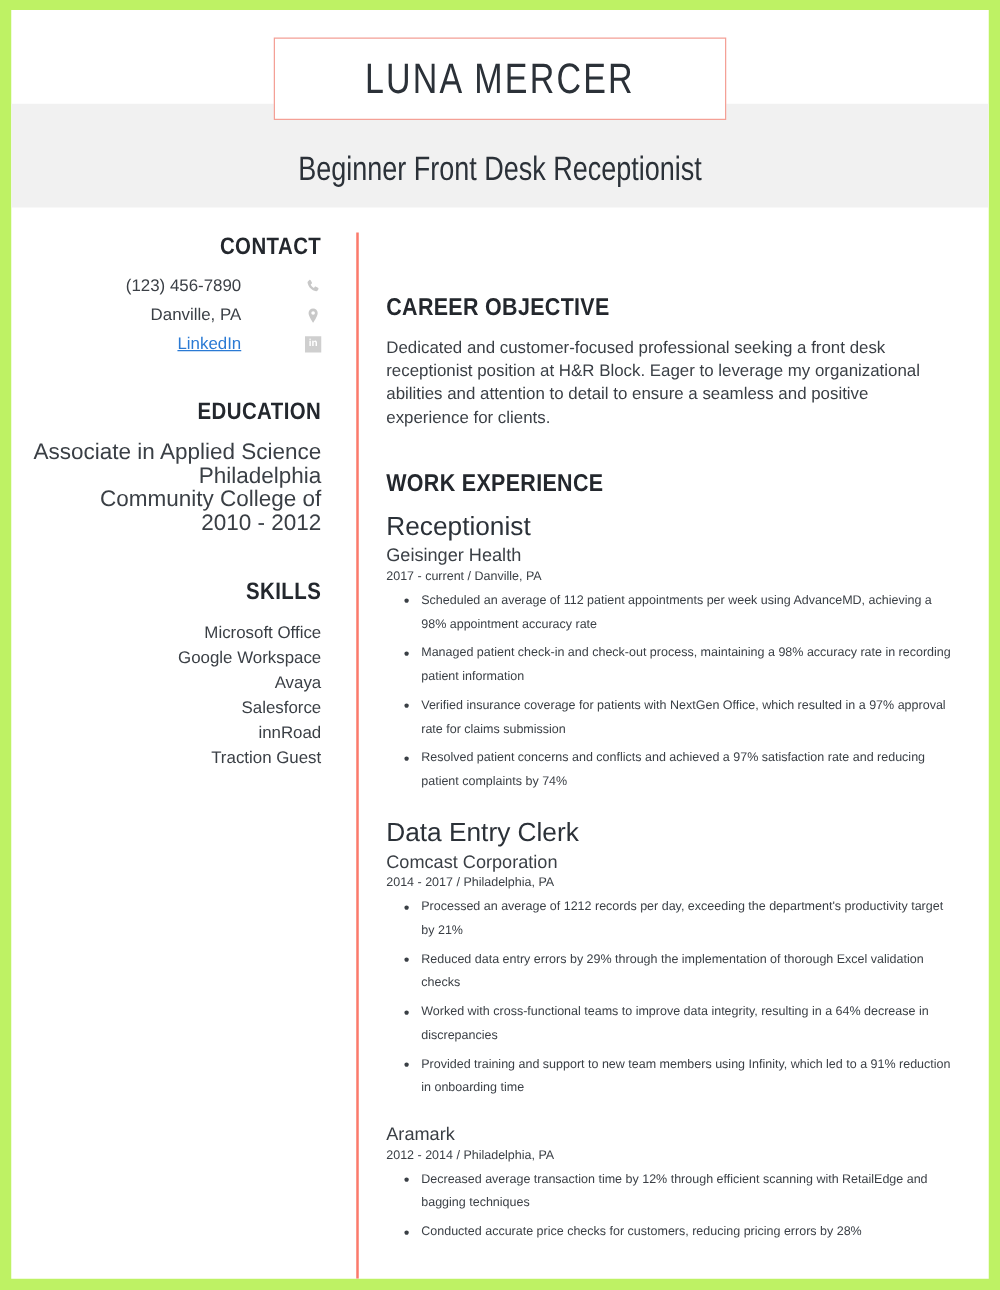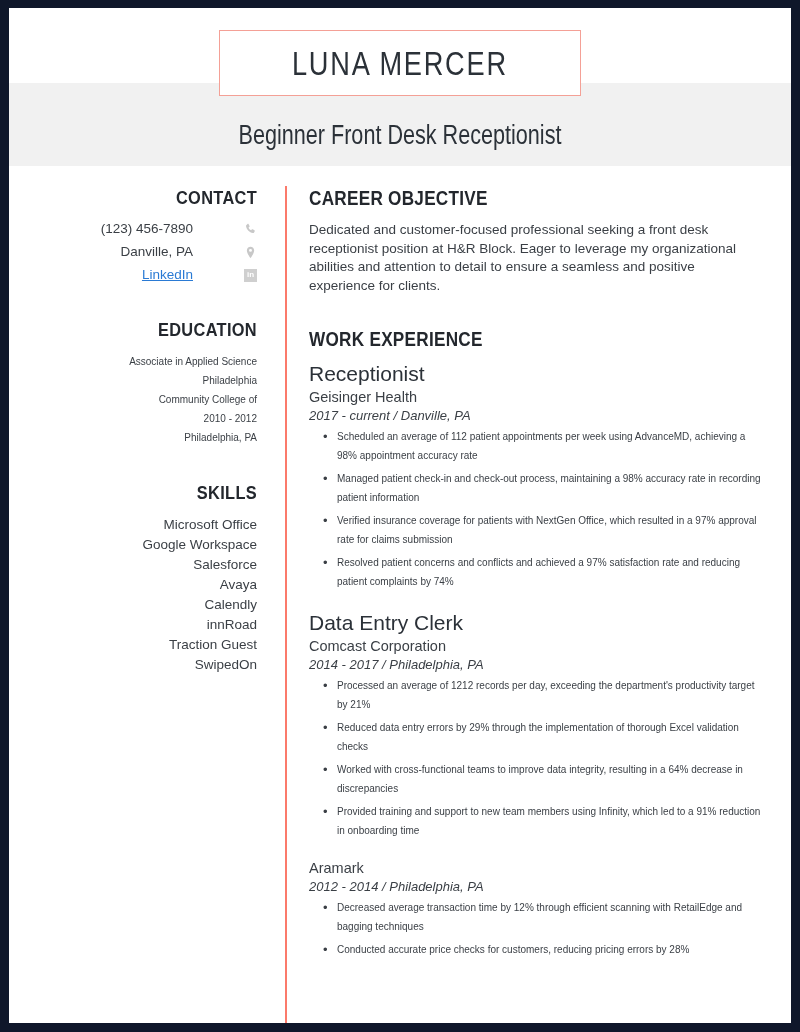--- a/index.html
+++ b/index.html
@@ -13,21 +13,21 @@
     font-family: "Liberation Sans", "DejaVu Sans", sans-serif;
     -webkit-font-smoothing: antialiased;
   }
 
   
   .page-frame {
     position: absolute;
     left: 0; top: 0;
     width: 800px;
     height: 1032px;
-    background: #0f172a;
+    background: #bef264;
     box-sizing: border-box;
     padding: 8px 9px 9px 9px;
     overflow: hidden;
   }
   .sheet {
     position: relative;
     width: 100%;
     height: 100%;
     background: #ffffff;
     overflow: hidden;
@@ -98,20 +98,21 @@
   .divider {
     width: 2px;
     flex: 0 0 2px;
     background: #fb7a6b;
     margin-top: 20px;
   }
   .right-col {
     flex: 1 1 auto;
     box-sizing: border-box;
     padding: 21px 28px 0 22px;
+    margin-top: 48px;
   }
 
   
   .side-heading {
     font-size: 19px;
     font-weight: 700;
     color: #23272d;
     letter-spacing: 0.4px;
     margin: 0 0 11px 0;
     transform: scaleX(0.86);
@@ -152,21 +153,21 @@
     color: #ffffff;
     font-size: 8px;
     font-weight: 700;
     display: flex;
     align-items: center;
     justify-content: center;
     line-height: 1;
   }
 
   .side-line {
-    font-size: 10px;
+    font-size: 18px;
     color: #3a3f45;
     line-height: 19px;
   }
   .edu-block { margin-bottom: 0; }
   .skills-list { margin: 0; padding: 0; list-style: none; }
   .skills-list li {
     font-size: 13.5px;
     color: #3a3f45;
     line-height: 20px;
   }
@@ -197,24 +198,23 @@
     font-weight: 400;
     color: #2b3138;
     margin: 0 0 3px 0;
   }
   .job-company {
     font-size: 14.5px;
     color: #3a3f45;
     margin: 0 0 3px 0;
   }
   .job-meta {
-    font-size: 13px;
+    font-size: 10px;
     color: #3a3f45;
     margin: 0 0 5px 0;
-    font-style: italic;
   }
   .bullets {
     margin: 0;
     padding: 0 0 0 28px;
     list-style: none;
   }
   .bullets li {
     position: relative;
     font-size: 10px;
     color: #3a3f45;
@@ -276,33 +276,30 @@
             <span class="li-badge">in</span>
           </span>
         </div>
 
         <div class="side-heading spaced">EDUCATION</div>
         <div class="edu-block">
           <div class="side-line">Associate in Applied Science</div>
           <div class="side-line">Philadelphia</div>
           <div class="side-line">Community College of</div>
           <div class="side-line">2010 - 2012</div>
-          <div class="side-line">Philadelphia, PA</div>
         </div>
 
         <div class="side-heading spaced">SKILLS</div>
         <ul class="skills-list">
           <li>Microsoft Office</li>
           <li>Google Workspace</li>
+          <li>Avaya</li>
           <li>Salesforce</li>
-          <li>Avaya</li>
-          <li>Calendly</li>
           <li>innRoad</li>
           <li>Traction Guest</li>
-          <li>SwipedOn</li>
         </ul>
       </div>
 
       <div class="divider"></div>
 
       <div class="right-col">
 
         <div class="main-heading">CAREER OBJECTIVE</div>
         <p class="objective-text">Dedicated and customer-focused professional seeking a front desk receptionist position at H&amp;R Block. Eager to leverage my organizational abilities and attention to detail to ensure a seamless and positive experience for clients.</p>
 

